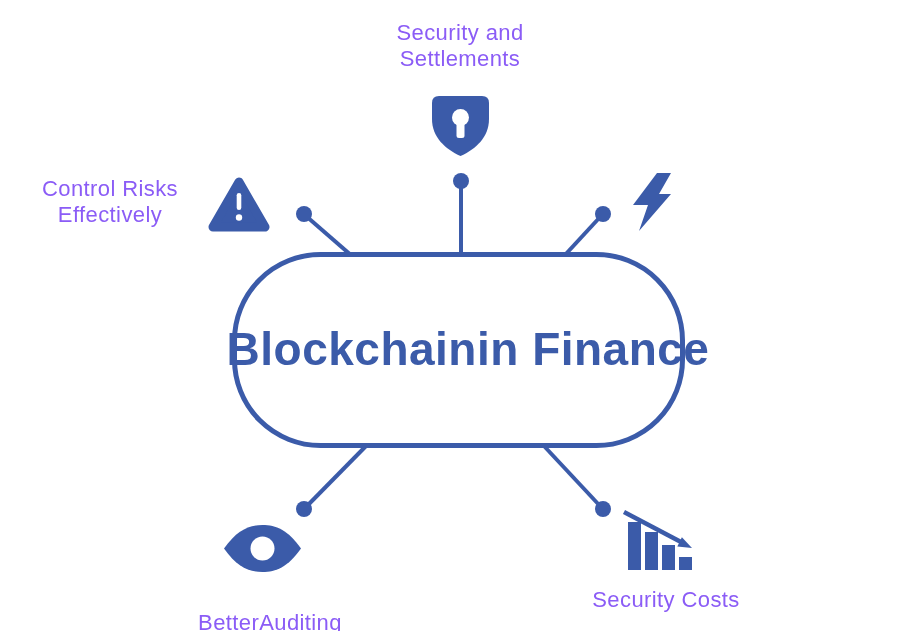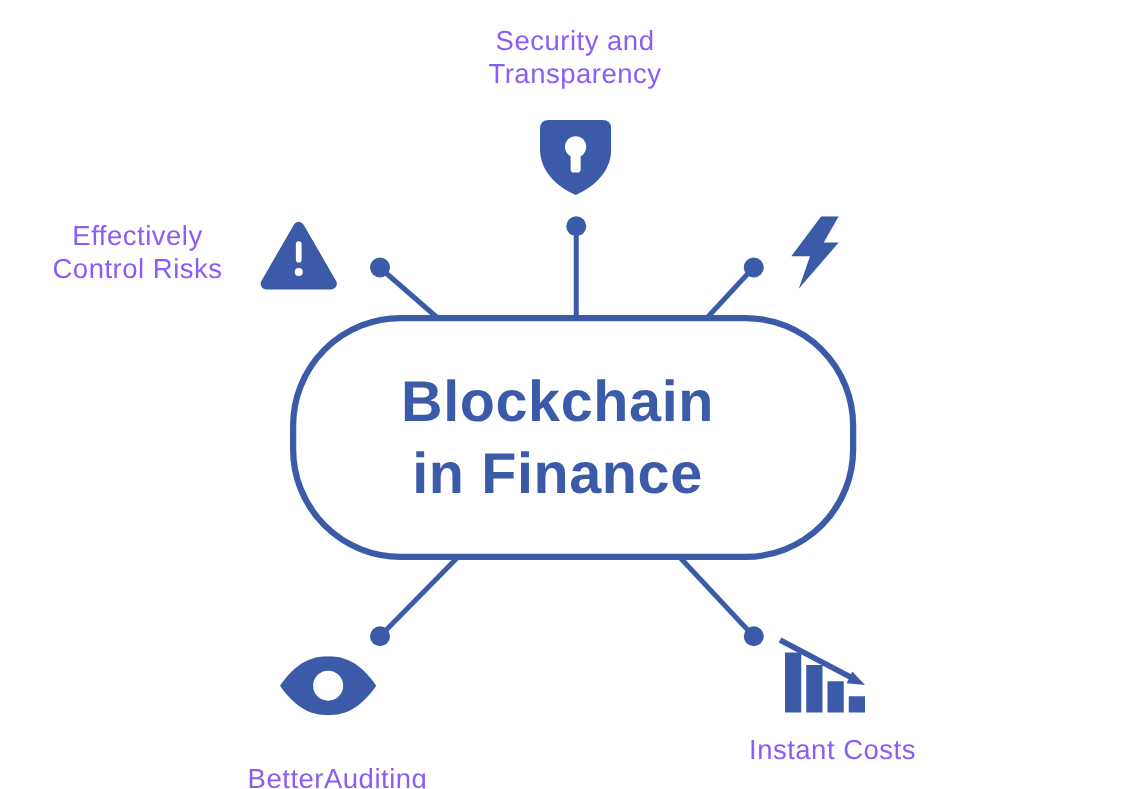--- a/index.html
+++ b/index.html
@@ -30,24 +30,23 @@
     font-size: 22px;
     line-height: 26px;
     letter-spacing: 0.4px;
     text-align: center;
     white-space: nowrap;
   }
   .node-label span { display: block; }
   .node-label.align-left { text-align: left; }
   .center-title {
     position: absolute;
-    left: 220px; top: 252px;
+    left: 242px; top: 252px;
     width: 452px; height: 195px;
     display: flex;
-    flex-direction: column;
     align-items: center;
     justify-content: center;
     color: #3b5ba9;
     font-size: 46px;
     font-weight: 700;
     line-height: 57px;
     letter-spacing: 0.5px;
     text-align: center;
     white-space: nowrap;
   }
@@ -75,31 +74,31 @@
     </g>
   </svg>
 
   <div class="center-title">
     <span>Blockchain</span>
     <span>in Finance</span>
   </div>
 
   <div class="node-label" style="left:310px; top:20px; width:300px;">
     <span>Security and</span>
-    <span>Transparency</span>
+    <span>Settlements</span>
   </div>
   <svg class="icon" style="left:432px; top:96px;" width="57" height="60" viewBox="0 0 57 60">
     <path d="M7 0 L50 0 Q57 0 57 7 L57 23 C57 41 44 53 28.5 60 C13 53 0 41 0 23 L0 7 Q0 0 7 0 Z" fill="#3b5ba9"></path>
     <circle cx="28.5" cy="21.5" r="8.5" fill="#ffffff"></circle>
     <rect x="24.5" y="26" width="8" height="16" rx="2.5" fill="#ffffff"></rect>
   </svg>
 
   <div class="node-label" style="left:20px; top:176px; width:180px;">
+    <span>Control Risks</span>
     <span>Effectively</span>
-    <span>Control Risks</span>
   </div>
   <svg class="icon" style="left:208px; top:176px;" width="62" height="57" viewBox="0 0 62 57">
     <path d="M31 6 L57 51 L5 51 Z" fill="#3b5ba9" stroke="#3b5ba9" stroke-width="9" stroke-linejoin="round"></path>
     <rect x="28.7" y="17" width="4.6" height="17" rx="2.3" fill="#ffffff"></rect>
     <circle cx="31" cy="41.5" r="3.2" fill="#ffffff"></circle>
   </svg>
 
   <svg class="icon" style="left:629px; top:173px;" width="42" height="58" viewBox="0 0 42 58">
     <path d="M28 0 L42 0 L30 21 L42 21 L10 58 L19 32 L4 32 Z" fill="#3b5ba9"></path>
   </svg>
@@ -118,16 +117,16 @@
     <g fill="#3b5ba9">
       <rect x="6" y="14" width="13" height="48"></rect>
       <rect x="23" y="24" width="13" height="38"></rect>
       <rect x="40" y="37" width="13" height="25"></rect>
       <rect x="57" y="49" width="13" height="13"></rect>
     </g>
     <line x1="2" y1="4" x2="59" y2="34" stroke="#3b5ba9" stroke-width="4.5"></line>
     <polygon points="70,40 55.3,38.6 59.9,29.2" fill="#3b5ba9"></polygon>
   </svg>
   <div class="node-label" style="left:566px; top:587px; width:200px;">
-    <span>Instant Costs</span>
+    <span>Security Costs</span>
   </div>
 
 </div>
 
 </body></html>

